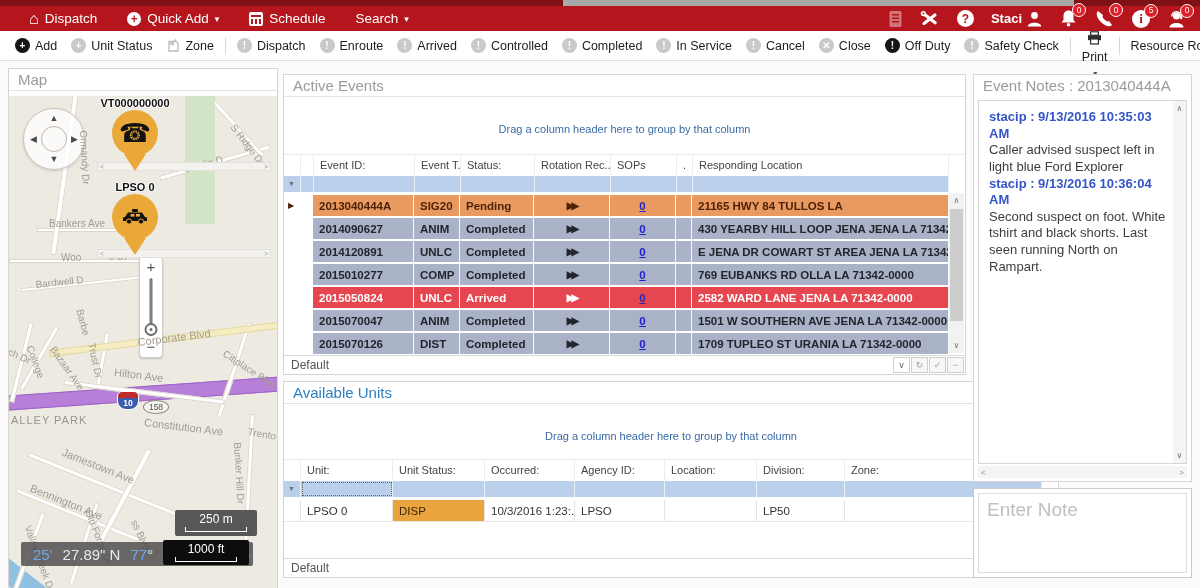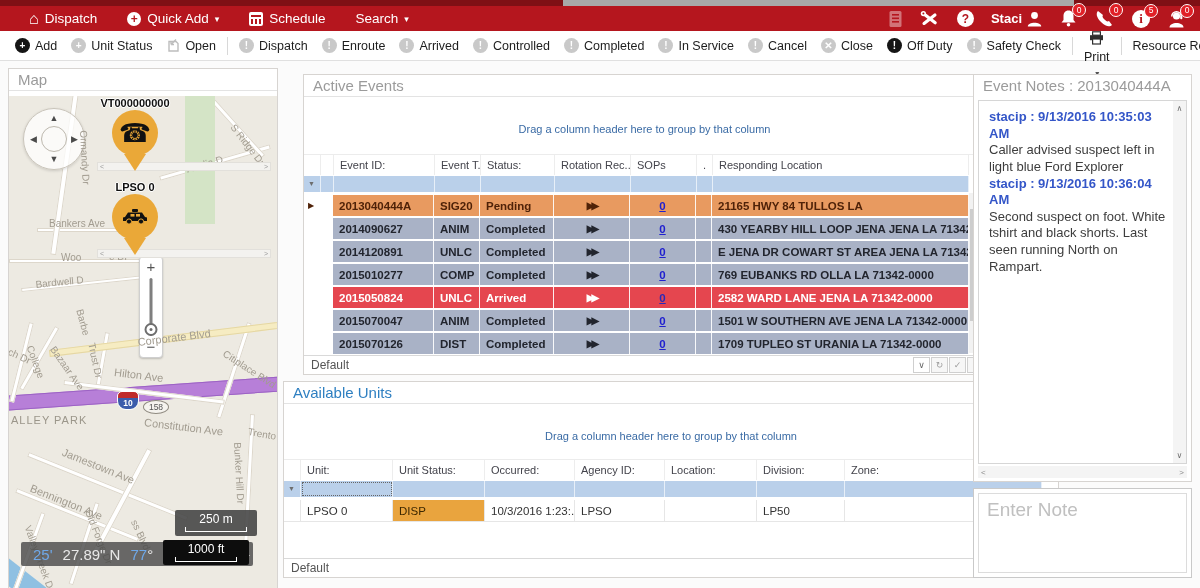--- a/index.html
+++ b/index.html
@@ -44,21 +44,21 @@
   .tb-btn.off .circ { background:#c9c9c9; }
   .tb-divider { width:1px; height:18px; background:#d8d8d8; margin:0 4px; flex:none; }
   .tb-caret { font-size:8px; color:#555; margin-left:1px; }
   .tb-btn svg { display:block; }
 
   
   .panel { position:absolute; background:#fff; border:1px solid #d7d4d1; }
   .panel-title { height:22px; font-size:15px; color:#9b9b9b; padding:2px 9px; border-bottom:1px solid #e3e3e3;
                  white-space:nowrap; overflow:hidden; }
   #p-map    { left:8px;   top:68px;  width:270px; height:528px; }
-  #p-events { left:283px; top:74px;  width:683px; height:301px;margin-left:20px; }
+  #p-events { left:283px; top:74px;  width:683px; height:301px; }
   #p-units  { left:283px; top:381px; width:776px; height:197px; }
   #p-notes  { left:973px; top:74px;  width:219px; height:408px; }
   #p-enternote { left:973px; top:488px; width:219px; height:90px; border-color:#c9c9c9; }
   #p-units .panel-title { color:#2e7fc1; }
 
   
   .group-area { position:relative; height:58px; border-bottom:1px solid #ececec; }
   #p-units .group-area { height:56px; }
   .drag-hint { position:absolute; left:0; right:0; top:26px; text-align:center; color:#3a6ba5; font-size:11px; }
   .grid-head { display:flex; height:20px; font-size:11px; color:#43434b; align-items:center; margin-right:16px; }
@@ -256,21 +256,21 @@
       <span class="circ">+</span>
       <span>Unit Status</span>
     </button>
     <button class="tb-btn off" style="border: none; background: transparent; font: inherit; color: inherit;">
       <span>
         <svg width="14" height="15" viewBox="0 0 14 15">
           <path d="M3 3.5 V13 H12 V5.5 L10 3.5 Z" fill="none" stroke="#bdbdbd" stroke-width="1.4"></path>
           <path d="M10 1.5 L5 6.5 M5 6.5 h3 M5 6.5 v-3" stroke="#bdbdbd" stroke-width="1.3" fill="none"></path>
         </svg>
       </span>
-      <span>Open</span>
+      <span>Zone</span>
     </button>
     <span class="tb-divider"></span>
     <button class="tb-btn off" style="border: none; background: transparent; font: inherit; color: inherit;">
       <span class="circ">!</span>
       <span>Dispatch</span>
     </button>
     <button class="tb-btn off" style="border: none; background: transparent; font: inherit; color: inherit;">
       <span class="circ">!</span>
       <span>Enroute</span>
     </button>

